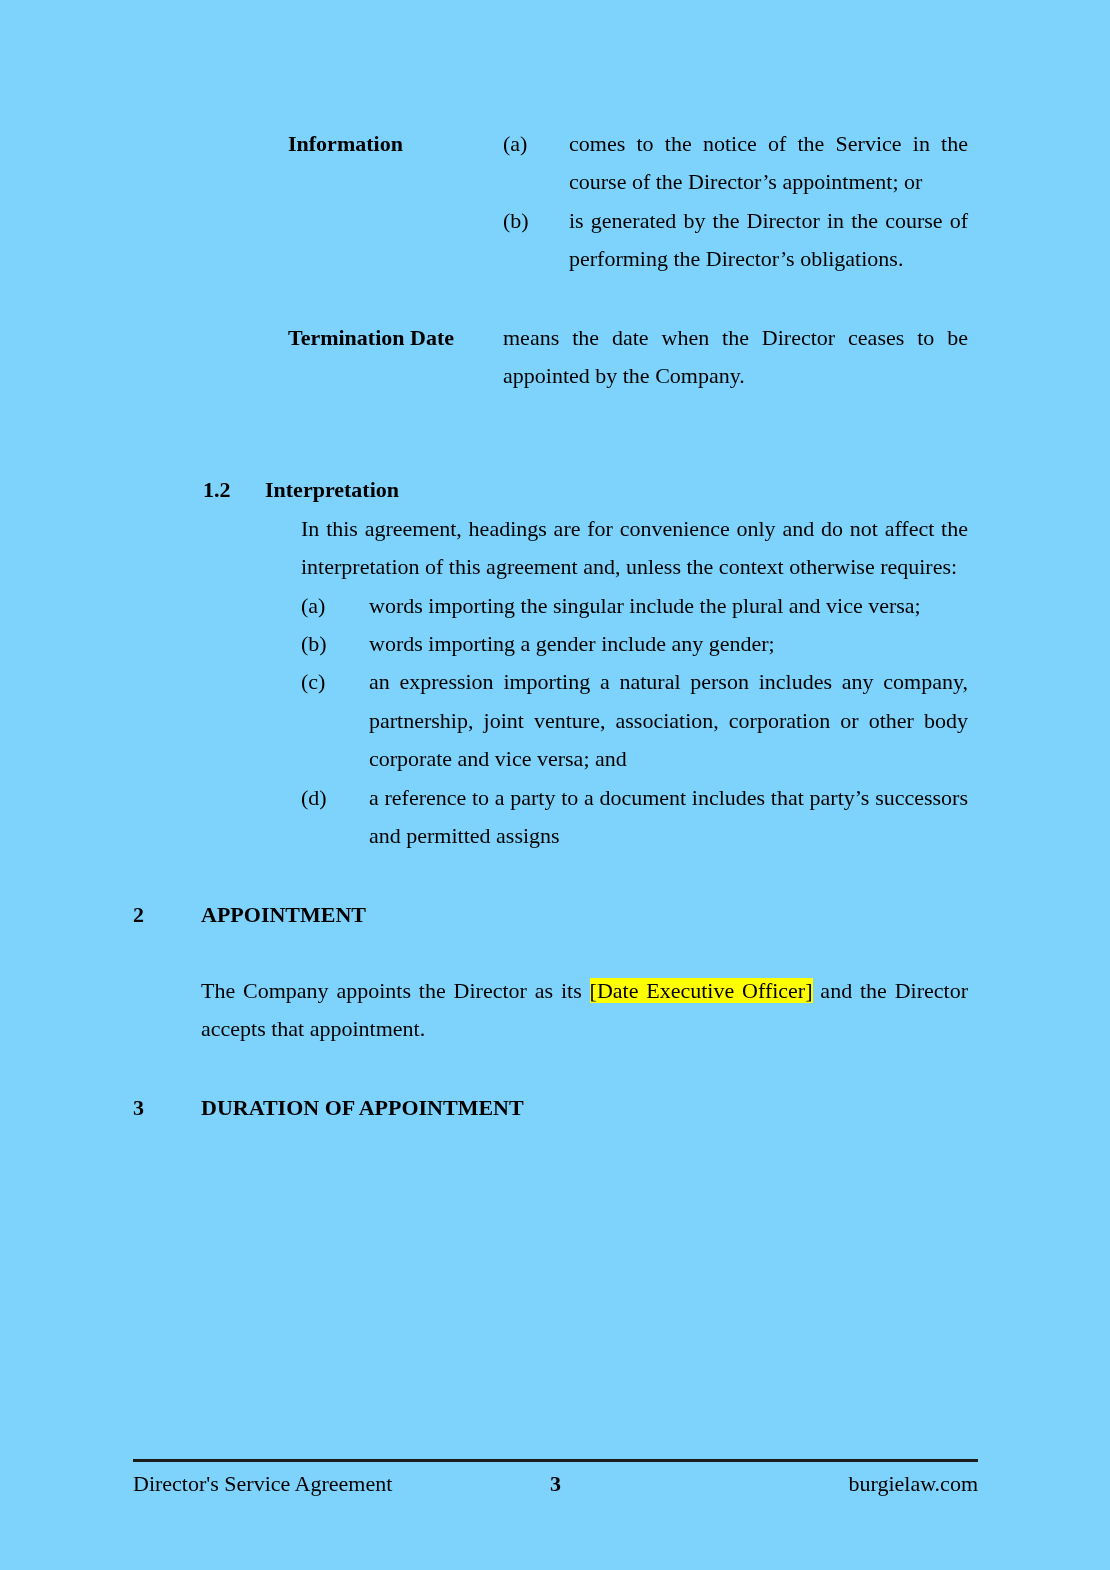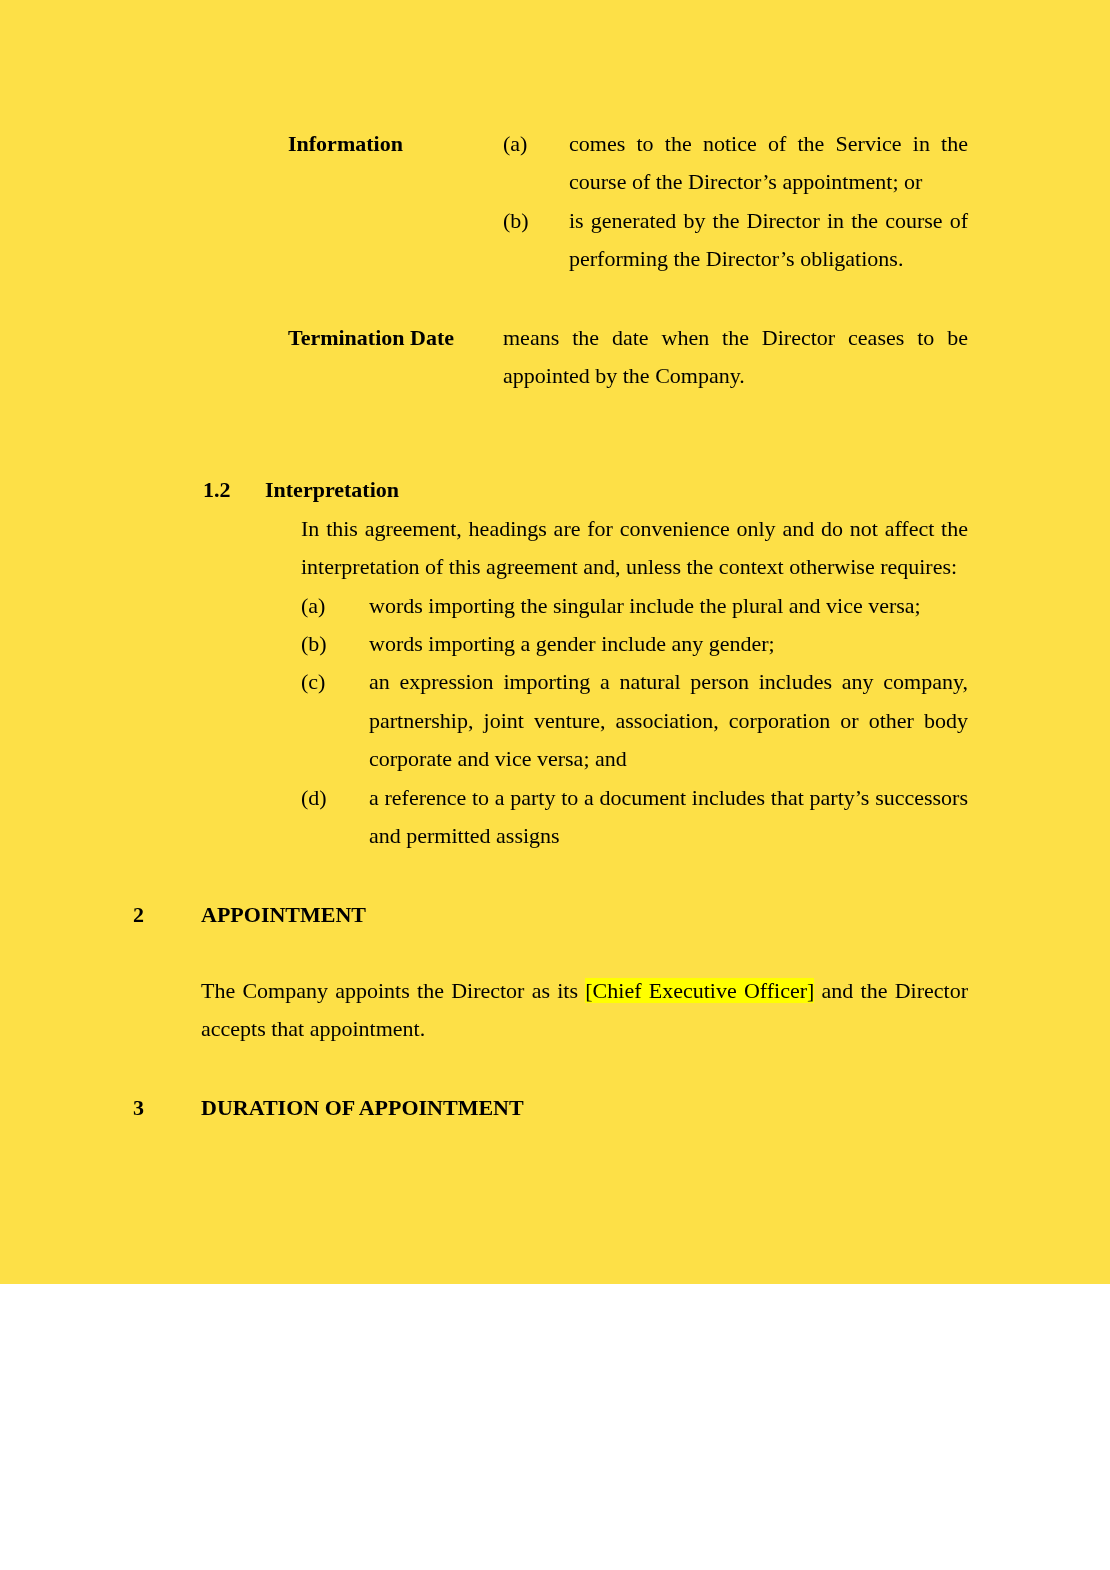--- a/index.html
+++ b/index.html
@@ -1,20 +1,20 @@
 <!DOCTYPE html>
 <html><head>
 <meta charset="utf-8">
 <style>
   html, body { margin: 0; padding: 0; background: #ffffff; }
   .page {
     position: relative;
     width: 1110px;
-    height: 1284px;
-    background: #fde047;
+    height: 1570px;
+    background: #7dd3fc;
     color: #000000;
     font-family: "Liberation Serif", "DejaVu Serif", serif;
     font-size: 22px;
     line-height: 38.4px;
     overflow: hidden;
   }
   .content { position: absolute; left: 133px; top: 125px; width: 835px; }
   .just { text-align: justify; }
 
   
@@ -109,21 +109,21 @@
         </div>
       </div>
     </section>
 
     <section class="top-sec">
       <div class="sec-head">
         <span class="sec-num">2</span>
         <span class="sec-title">APPOINTMENT</span>
       </div>
       <div class="sec2-body">
-        <p class="para just"><span>The Company appoints the Director as its </span><span class="hl" style="background: rgb(255, 255, 0);">[Chief Executive Officer]</span><span> and the Director accepts that appointment.</span></p>
+        <p class="para just"><span>The Company appoints the Director as its </span><span class="hl" style="background: rgb(255, 255, 0);">[Date Executive Officer]</span><span> and the Director accepts that appointment.</span></p>
       </div>
     </section>
 
     <section class="top-sec">
       <div class="sec-head">
         <span class="sec-num">3</span>
         <span class="sec-title">DURATION OF APPOINTMENT</span>
       </div>
     </section>
 

